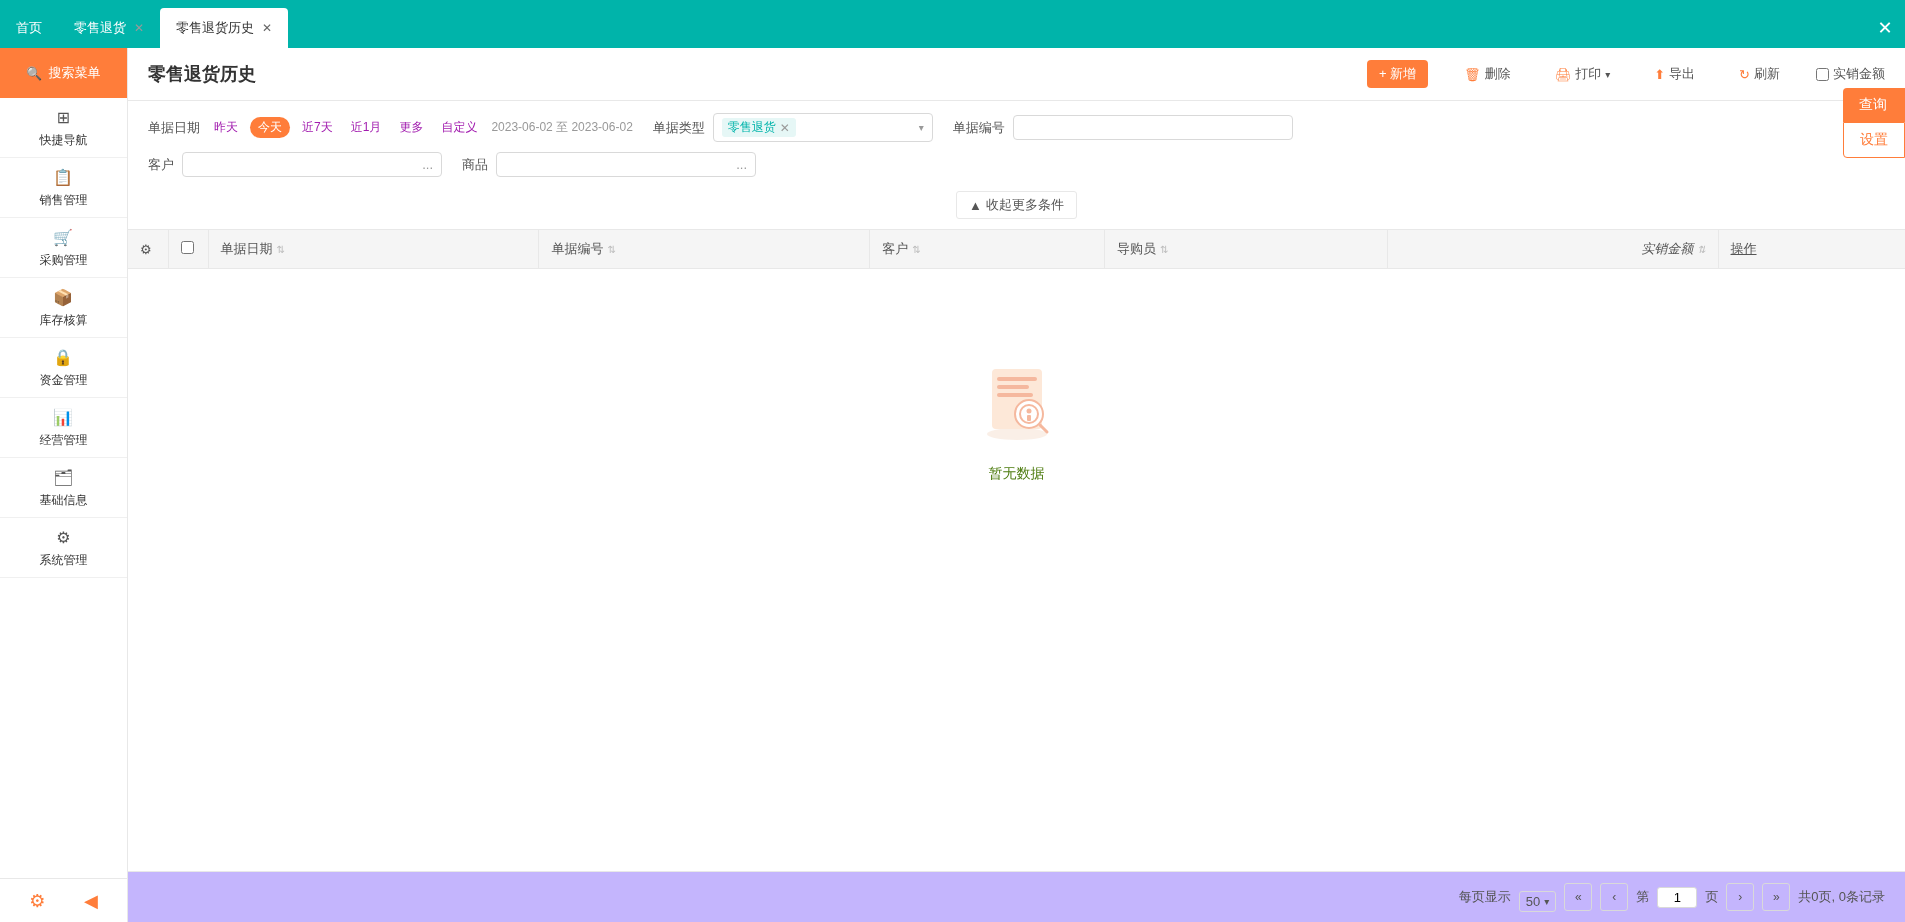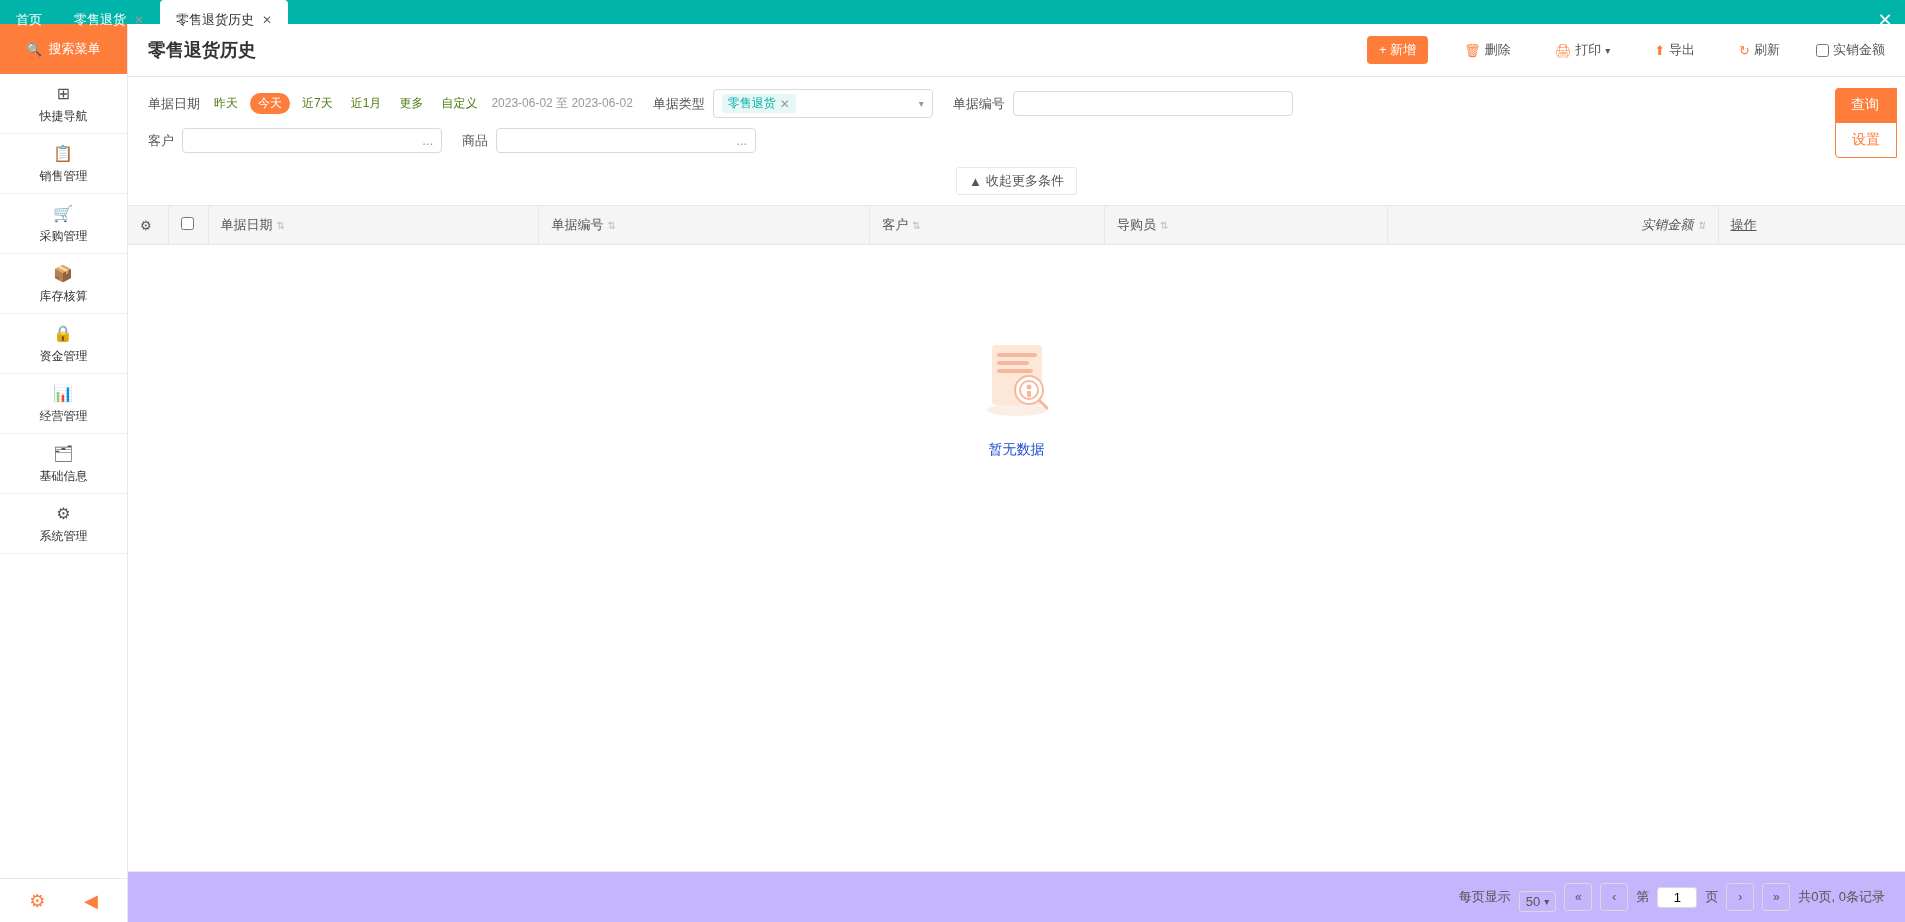--- a/index.html
+++ b/index.html
@@ -1,23 +1,23 @@
 <!DOCTYPE html>
 <html><head>
   <meta charset="utf-8">
   <style>
     * { box-sizing: border-box; margin: 0; padding: 0; font-family: 'Microsoft YaHei', Arial, sans-serif; }
     body { width: 1905px; height: 922px; overflow: hidden; display: flex; flex-direction: column; background: #f5f5f5; }
 
     
     .top-bar {
       background: #00b4aa;
-      height: 24px;
-      display: flex;
-      align-items: flex-start;
+      height: 48px;
+      display: flex;
+      align-items: flex-end;
       padding-left: 0;
       flex-shrink: 0;
     }
     .tab-item {
       height: 40px;
       padding: 0 16px;
       display: flex;
       align-items: center;
       font-size: 13px;
       cursor: pointer;
@@ -187,21 +187,21 @@
       white-space: nowrap;
     }
     .filter-date-group {
       display: flex;
       align-items: center;
       gap: 6px;
       flex-wrap: wrap;
     }
     .date-btn {
       font-size: 12px;
-      color: #4d7c0f;
+      color: #a21caf;
       cursor: pointer;
       padding: 2px 6px;
       border-radius: 3px;
     }
     .date-btn.active {
       background: #ff7d3a;
       color: #fff;
       border-radius: 12px;
       padding: 2px 8px;
     }
@@ -286,21 +286,21 @@
     .th-inner { display: flex; align-items: center; gap: 4px; }
     .sort-icon { font-size: 10px; color: #bbb; }
     .th-settings { width: 40px; text-align: center; }
     .th-checkbox { width: 40px; text-align: center; }
     .empty-state {
       display: flex;
       flex-direction: column;
       align-items: center;
       justify-content: center;
       padding: 80px 20px;
-      color: #1d4ed8;
+      color: #4d7c0f;
       font-size: 14px;
     }
     .empty-icon {
       width: 100px;
       height: 100px;
       margin-bottom: 16px;
     }
 
     
     .pagination-bar {
@@ -594,21 +594,21 @@
         <span>共0页, 0条记录</span>
       </div>
     </div>
 
   </div>
 </div>
 
 <style>
   .query-settings-panel {
     position: fixed;
-    right: 8px;
+    right: 0;
     top: 88px;
     display: flex;
     flex-direction: column;
     gap: 0;
     z-index: 10;
   }
   .query-btn {
     background: #ff7d3a;
     color: #fff;
     padding: 8px 16px;

